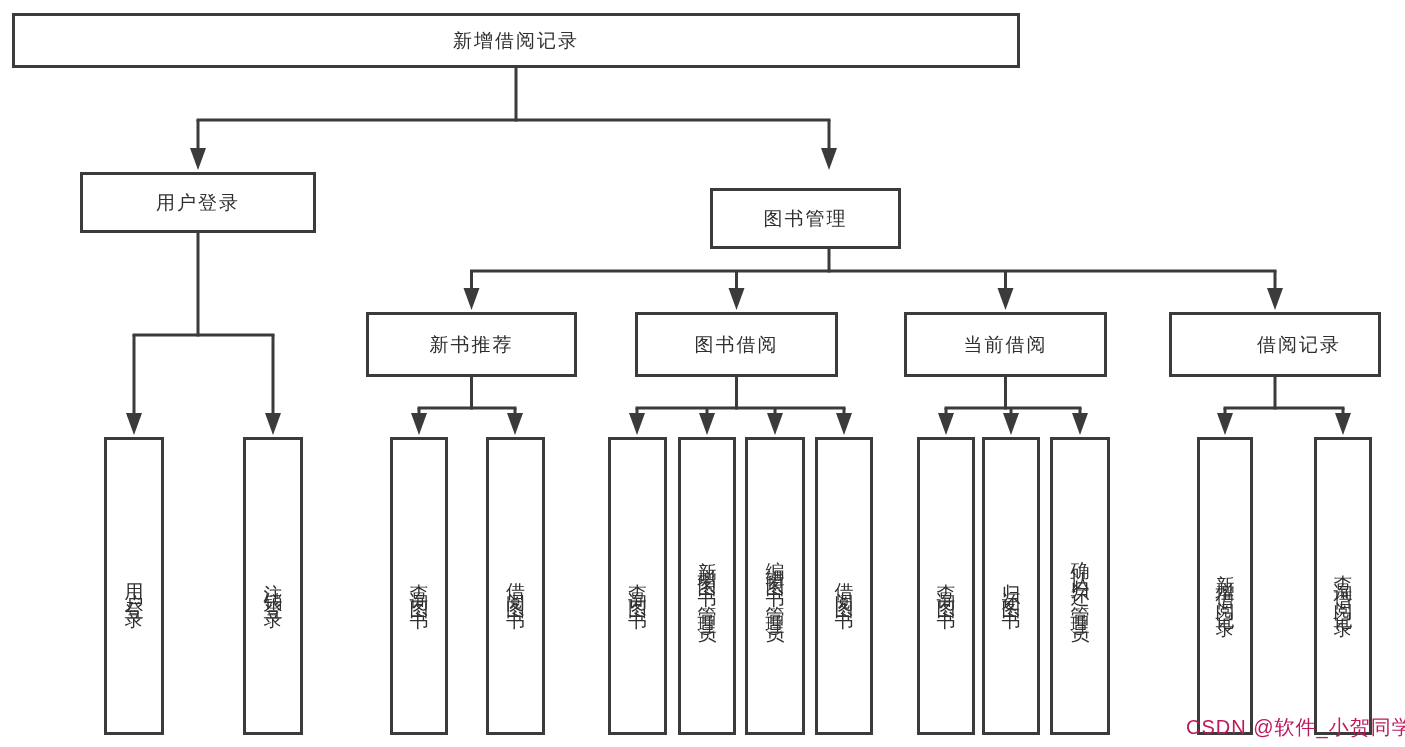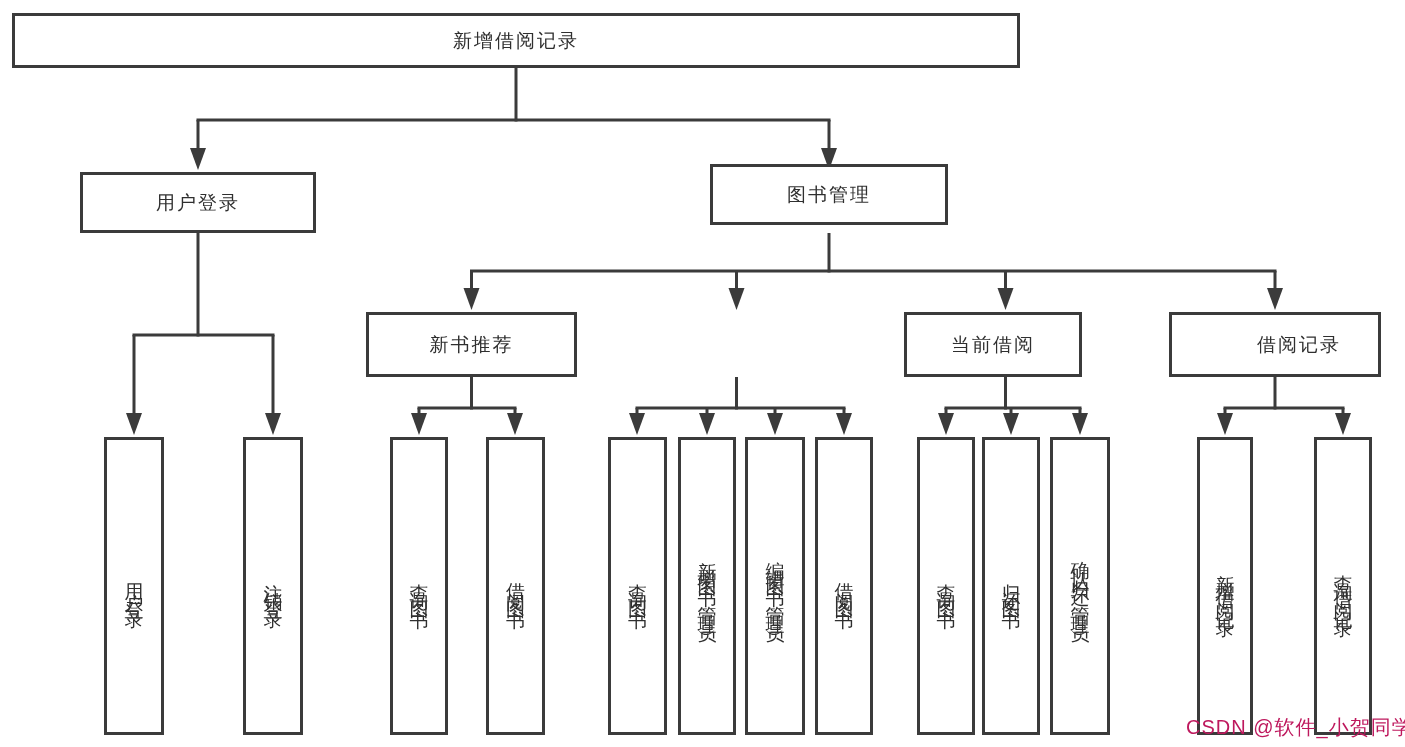--- a/index.html
+++ b/index.html
@@ -137,35 +137,38 @@
     </g>
   </svg>
 
   <div class="node h" style="left:12px; top:13px; width:1008px; height:55px;">
     <span>新增借阅记录</span>
   </div>
 
   <div class="node h" style="left:80px; top:172px; width:236px; height:61px;">
     <span>用户登录</span>
   </div>
-  <div class="node h" style="left:710px; top:164px; width:238px; height:61px;">
+  <div class="node h" style="left:710px; top:188px; width:191px; height:61px;">
     <span>图书管理</span>
   </div>
 
   <div class="node v" style="left:104px; top:437px; width:60px; height:298px;">
     <span class="vtext">用户登录</span>
   </div>
   <div class="node v" style="left:243px; top:437px; width:60px; height:298px;">
     <span class="vtext">注销登录</span>
   </div>
 
   <div class="node h" style="left:366px; top:312px; width:211px; height:65px;">
     <span>新书推荐</span>
   </div>
-  <div class="node h" style="left:904px; top:312px; width:178px; height:65px;">
+  <div class="node h" style="left:635px; top:312px; width:203px; height:65px;">
+    <span>图书借阅</span>
+  </div>
+  <div class="node h" style="left:904px; top:312px; width:203px; height:65px;">
     <span>当前借阅</span>
   </div>
   <div class="node h" style="left:1169px; top:312px; width:212px; height:65px;padding-left:48px;">
     <span>借阅记录</span>
   </div>
 
   <div class="node v" style="left:390px; top:437px; width:58px; height:298px;">
     <span class="vtext">查询图书</span>
   </div>
   <div class="node v" style="left:486px; top:437px; width:59px; height:298px;">

